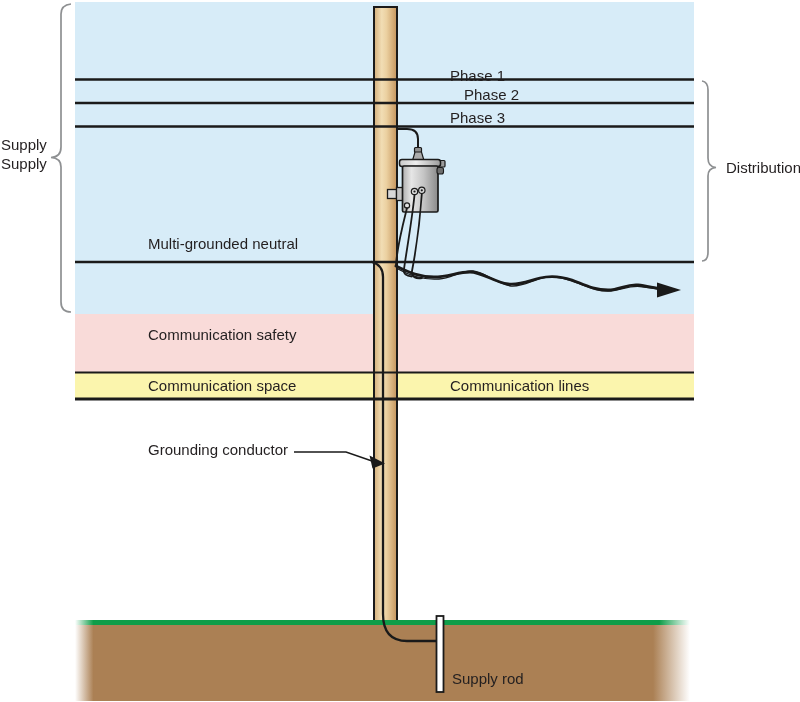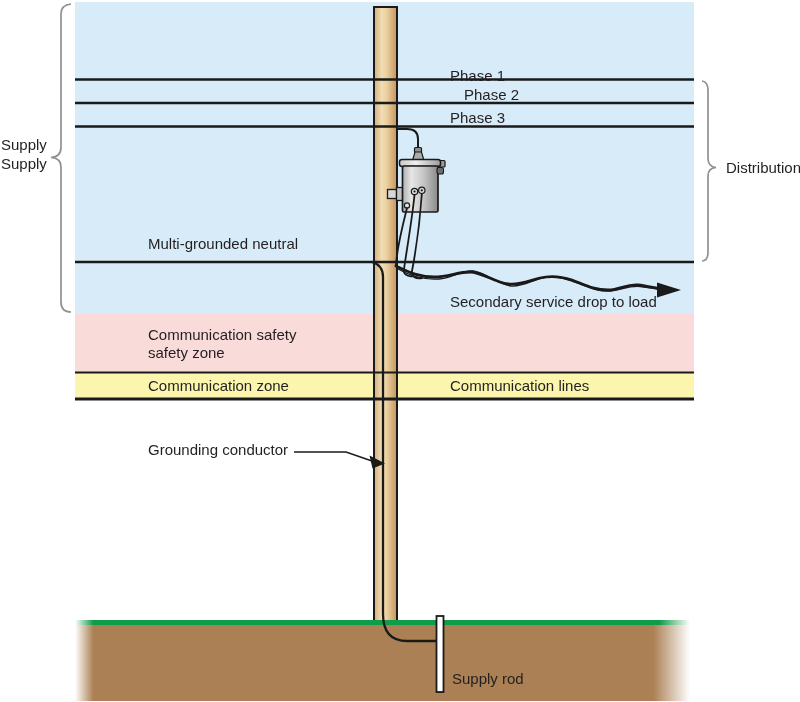--- a/index.html
+++ b/index.html
@@ -121,27 +121,25 @@
 
   <div class="lbl" style="left:450px;top:68px">Phase 1</div>
   <div class="lbl" style="left:464px;top:87px">Phase 2</div>
   <div class="lbl" style="left:450px;top:110px">Phase 3</div>
 
 
   <div class="lbl" style="left:726px;top:160px">Distribution</div>
 
   <div class="lbl" style="left:148px;top:236px">Multi-grounded neutral</div>
 
-  <div class="lbl" style="left:450px;top:294px">Secondary service drop to load</div>
 
   <div class="lbl" style="left:148px;top:326px;line-height:18px">
     <div>Communication safety</div>
-    <div>safety zone</div>
   </div>
 
-  <div class="lbl" style="left:148px;top:378px">Communication zone</div>
+  <div class="lbl" style="left:148px;top:378px">Communication space</div>
   <div class="lbl" style="left:450px;top:378px">Communication lines</div>
 
   <div class="lbl" style="left:148px;top:442px">Grounding conductor</div>
 
   <div class="lbl" style="left:452px;top:671px">Supply rod</div>
 
 </div>
 
 </body></html>

